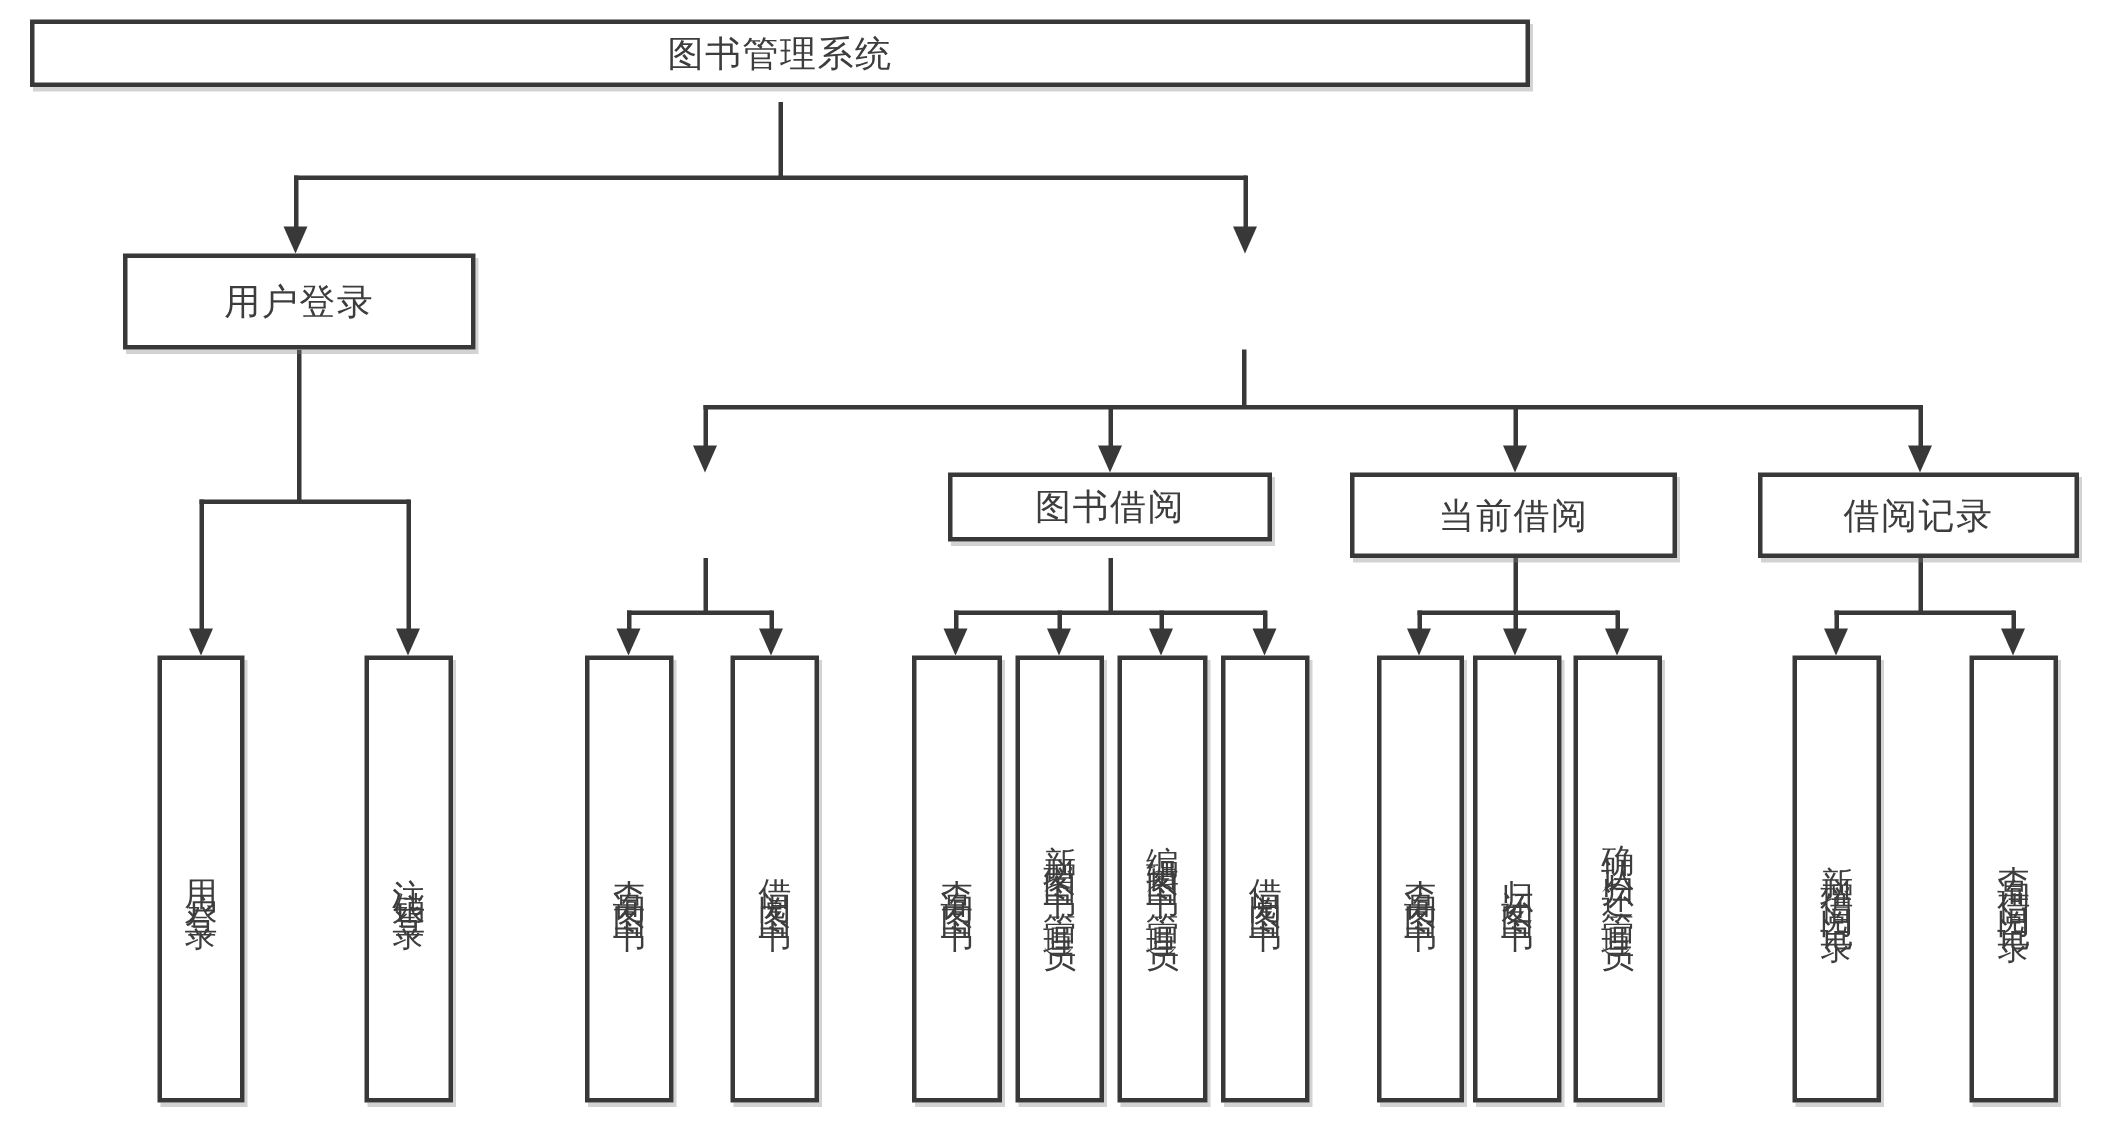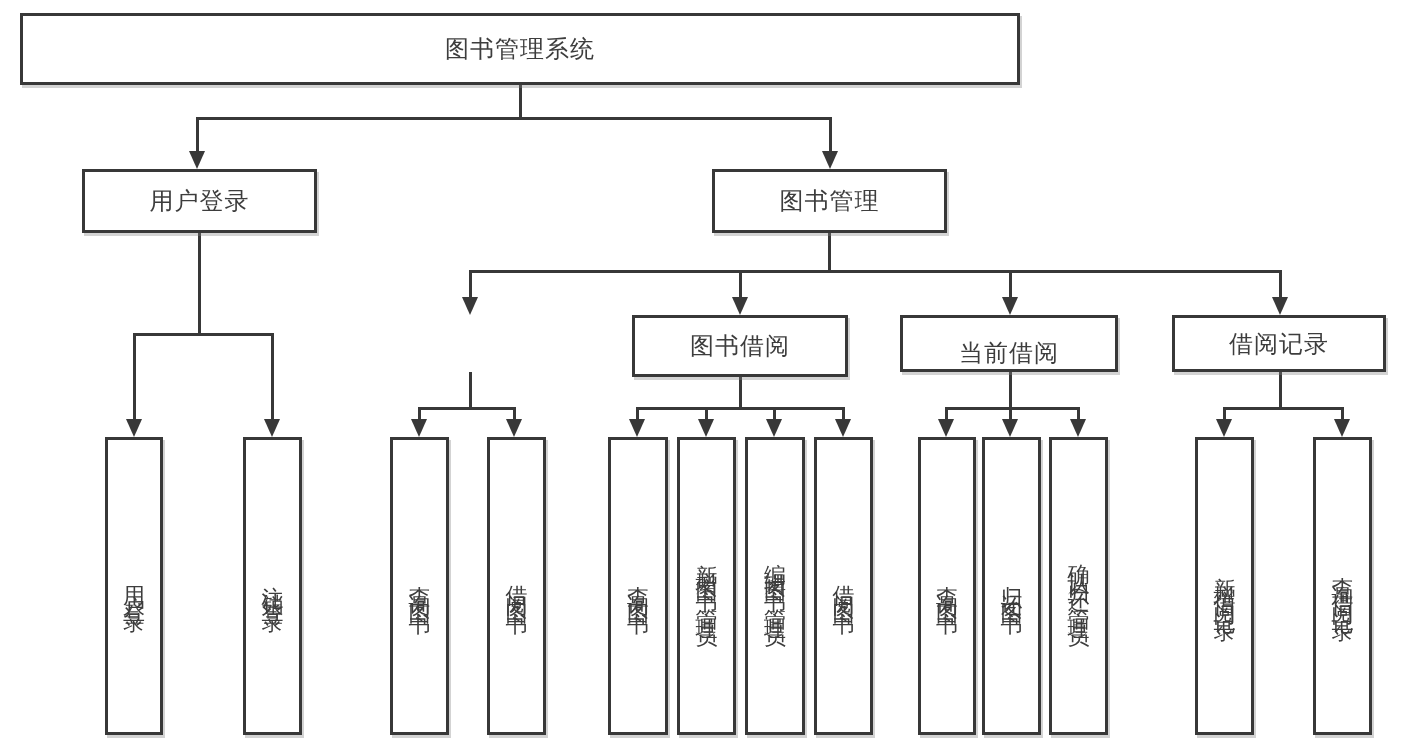--- a/index.html
+++ b/index.html
@@ -101,33 +101,30 @@
     <div class="line" style="left: 945px; top: 407px; width: 3px; height: 15px;"></div>
     <div class="arrowhead" style="left: 938px; top: 419px;"></div>
     <div class="line" style="left: 1009px; top: 407px; width: 3px; height: 15px;"></div>
     <div class="arrowhead" style="left: 1002px; top: 419px;"></div>
     <div class="line" style="left: 1077px; top: 407px; width: 3px; height: 15px;"></div>
     <div class="arrowhead" style="left: 1070px; top: 419px;"></div>
     <div class="line" style="left: 1223px; top: 407px; width: 3px; height: 15px;"></div>
     <div class="arrowhead" style="left: 1216px; top: 419px;"></div>
     <div class="line" style="left: 1341px; top: 407px; width: 3px; height: 15px;"></div>
     <div class="arrowhead" style="left: 1334px; top: 419px;"></div>
-    <div class="node horiz lvl1" style="left: 20px; top: 13px; width: 1000px; height: 72px;">
+    <div class="node horiz lvl1" style="left: 20px; top: 13px; width: 1000px; height: 45px;">
       <span>图书管理系统</span>
     </div>
     <div class="node horiz lvl2" style="left: 82px; top: 169px; width: 235px; height: 64px;">
       <span>用户登录</span>
     </div>
-    <div class="node horiz lvl2" style="left: 712px; top: 169px; width: 235px; height: 64px;">
-      <span>图书管理</span>
-    </div>
-    <div class="node horiz lvl3" style="left: 632px; top: 315px; width: 216px; height: 62px;">
+    <div class="node horiz lvl3" style="left: 632px; top: 315px; width: 216px; height: 46px;">
       <span>图书借阅</span>
     </div>
-    <div class="node horiz lvl3" style="left: 900px; top: 315px; width: 218px; height: 57px; align-items: flex-end;">
+    <div class="node horiz lvl3" style="left: 900px; top: 315px; width: 218px; height: 57px;">
       <span>当前借阅</span>
     </div>
     <div class="node horiz lvl3" style="left: 1172px; top: 315px; width: 214px; height: 57px;">
       <span>借阅记录</span>
     </div>
     <div class="node vert lvl4" style="left: 105px; top: 437px; width: 58px; height: 298px;">
       <span>用户登录</span>
     </div>
     <div class="node vert lvl4" style="left: 243px; top: 437px; width: 59px; height: 298px;">
       <span>注销登录</span>

